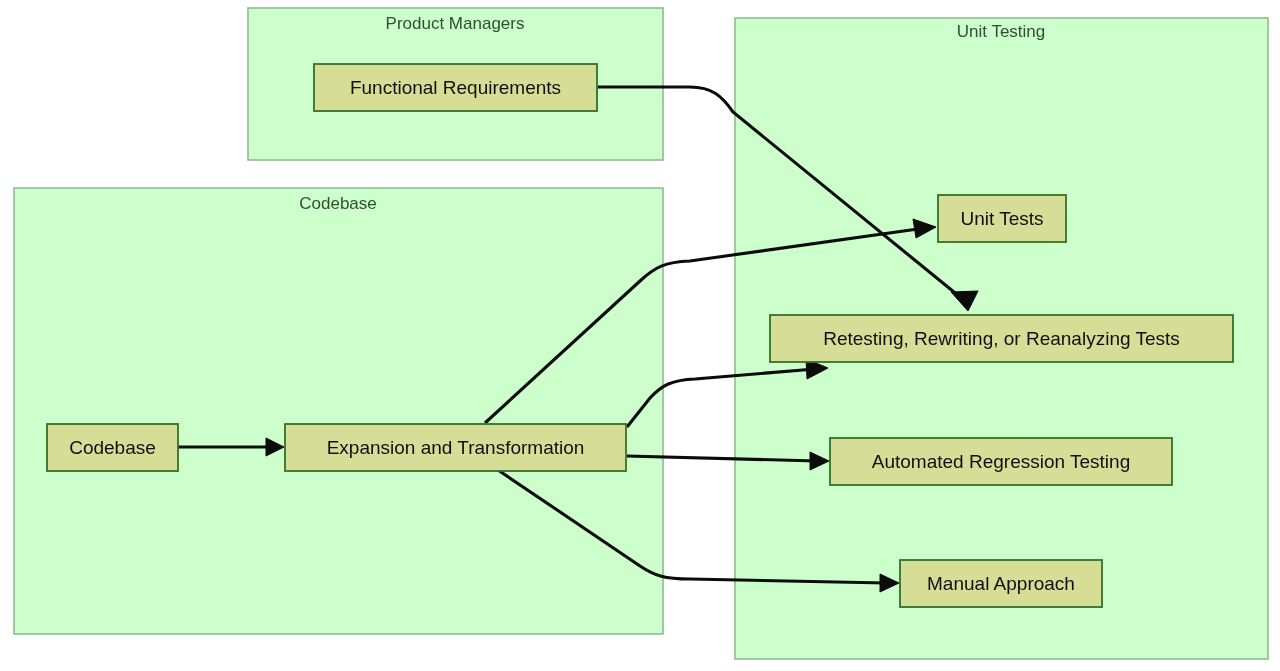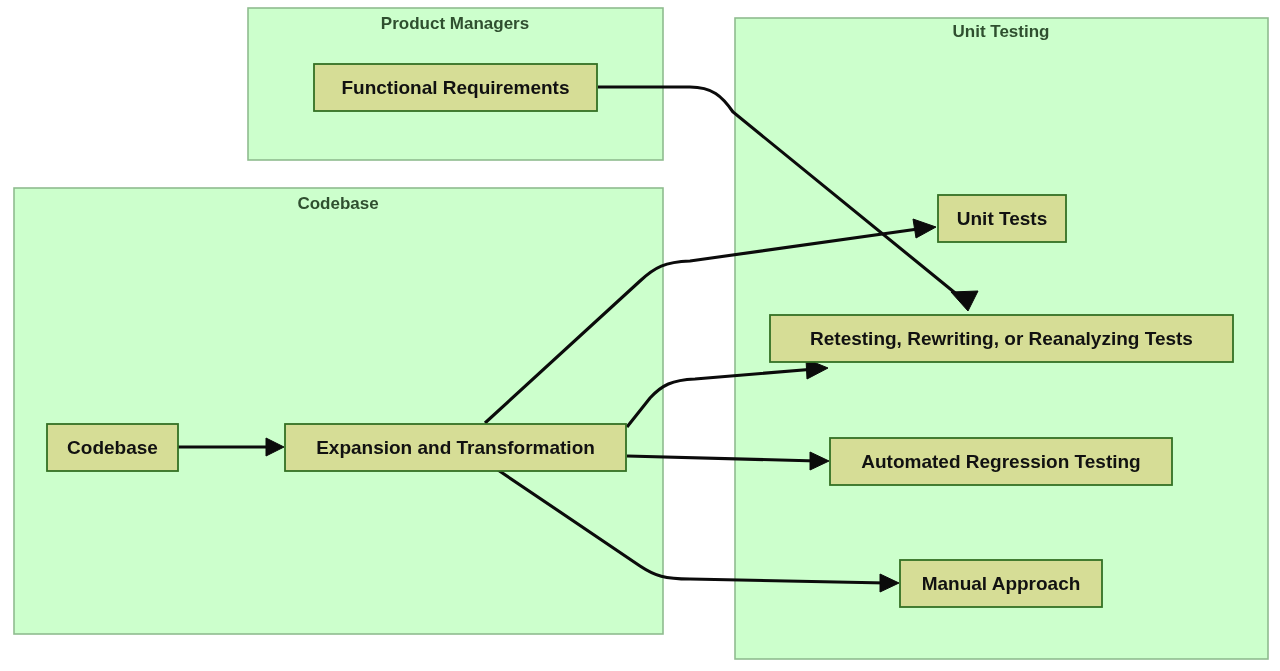--- a/index.html
+++ b/index.html
@@ -12,21 +12,20 @@
     height: 671px;
     position: relative;
     overflow: hidden;
     font-family: "Liberation Sans", sans-serif;
   }
   #diagram-root {
     position: absolute;
     left: 0; top: 0;
     width: 1280px;
     height: 495px;
-    font-weight: bold;
   }
   svg.graph-canvas {
     position: absolute;
     left: 0; top: 0;
     width: 1280px;
     height: 671px;
     display: block;
   }
   .cluster-rect {
     fill: #ccffcc;

